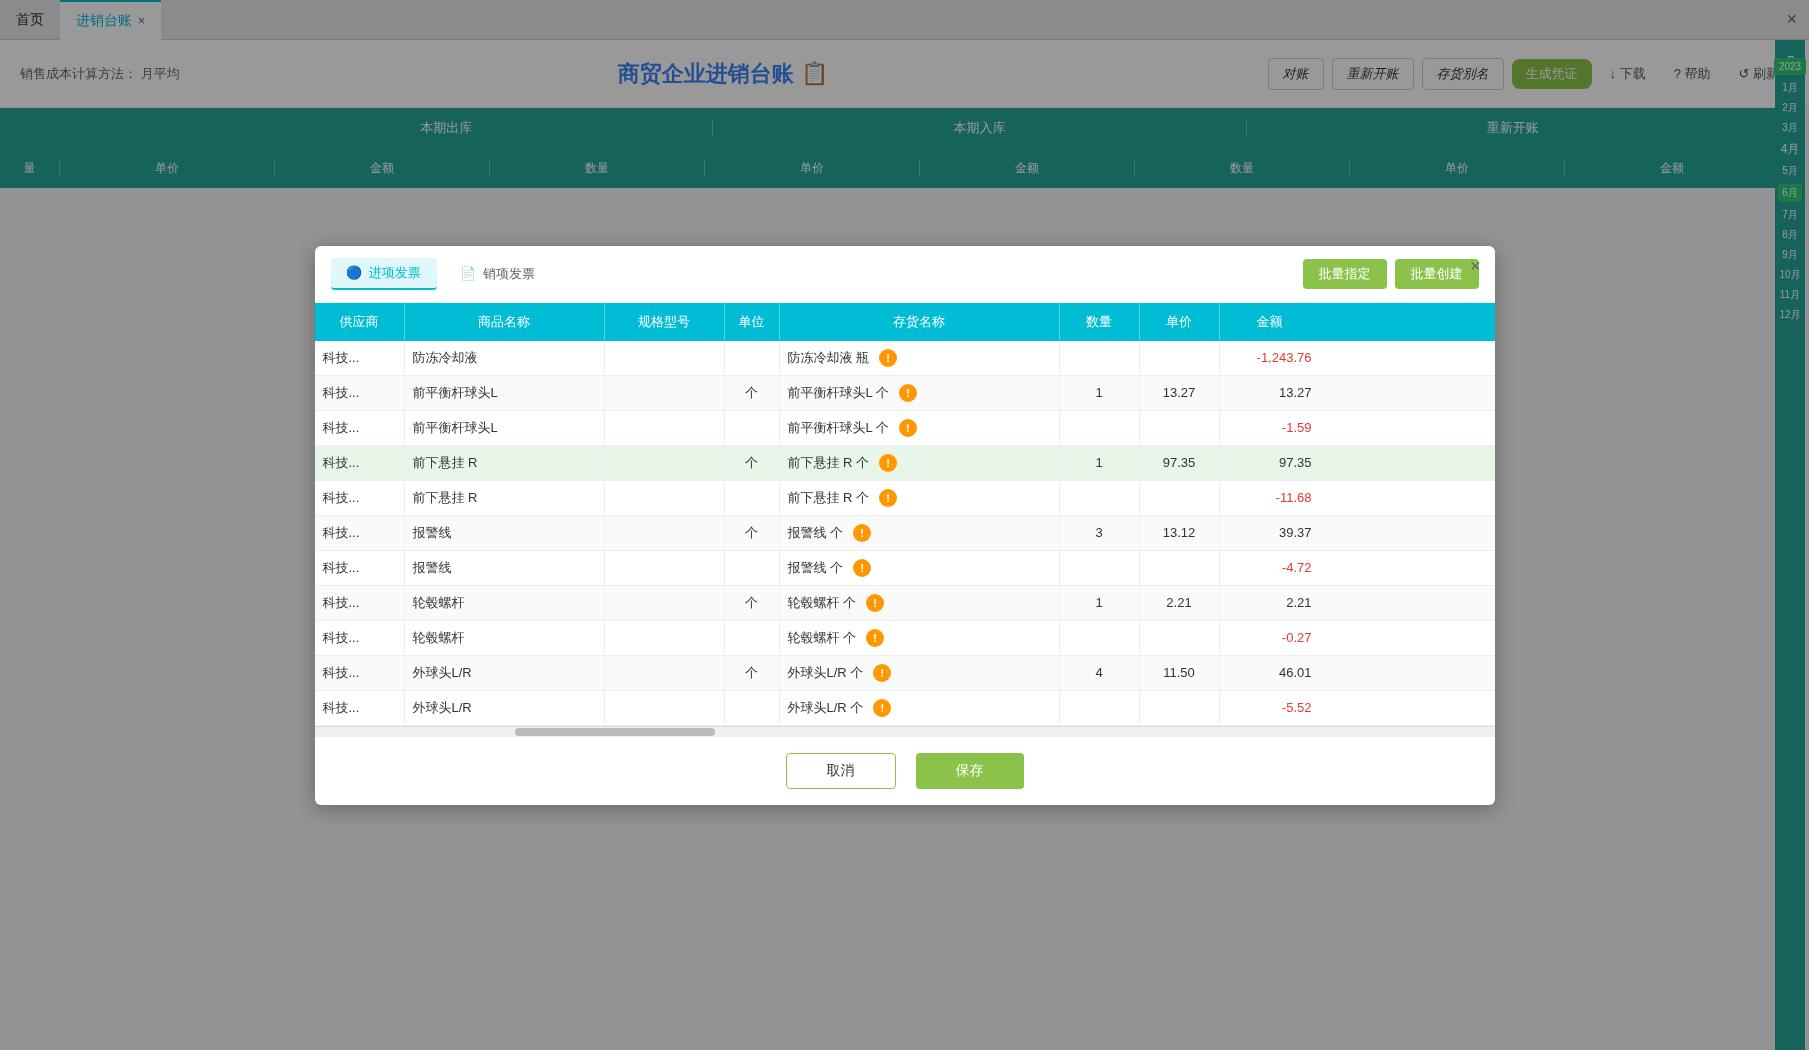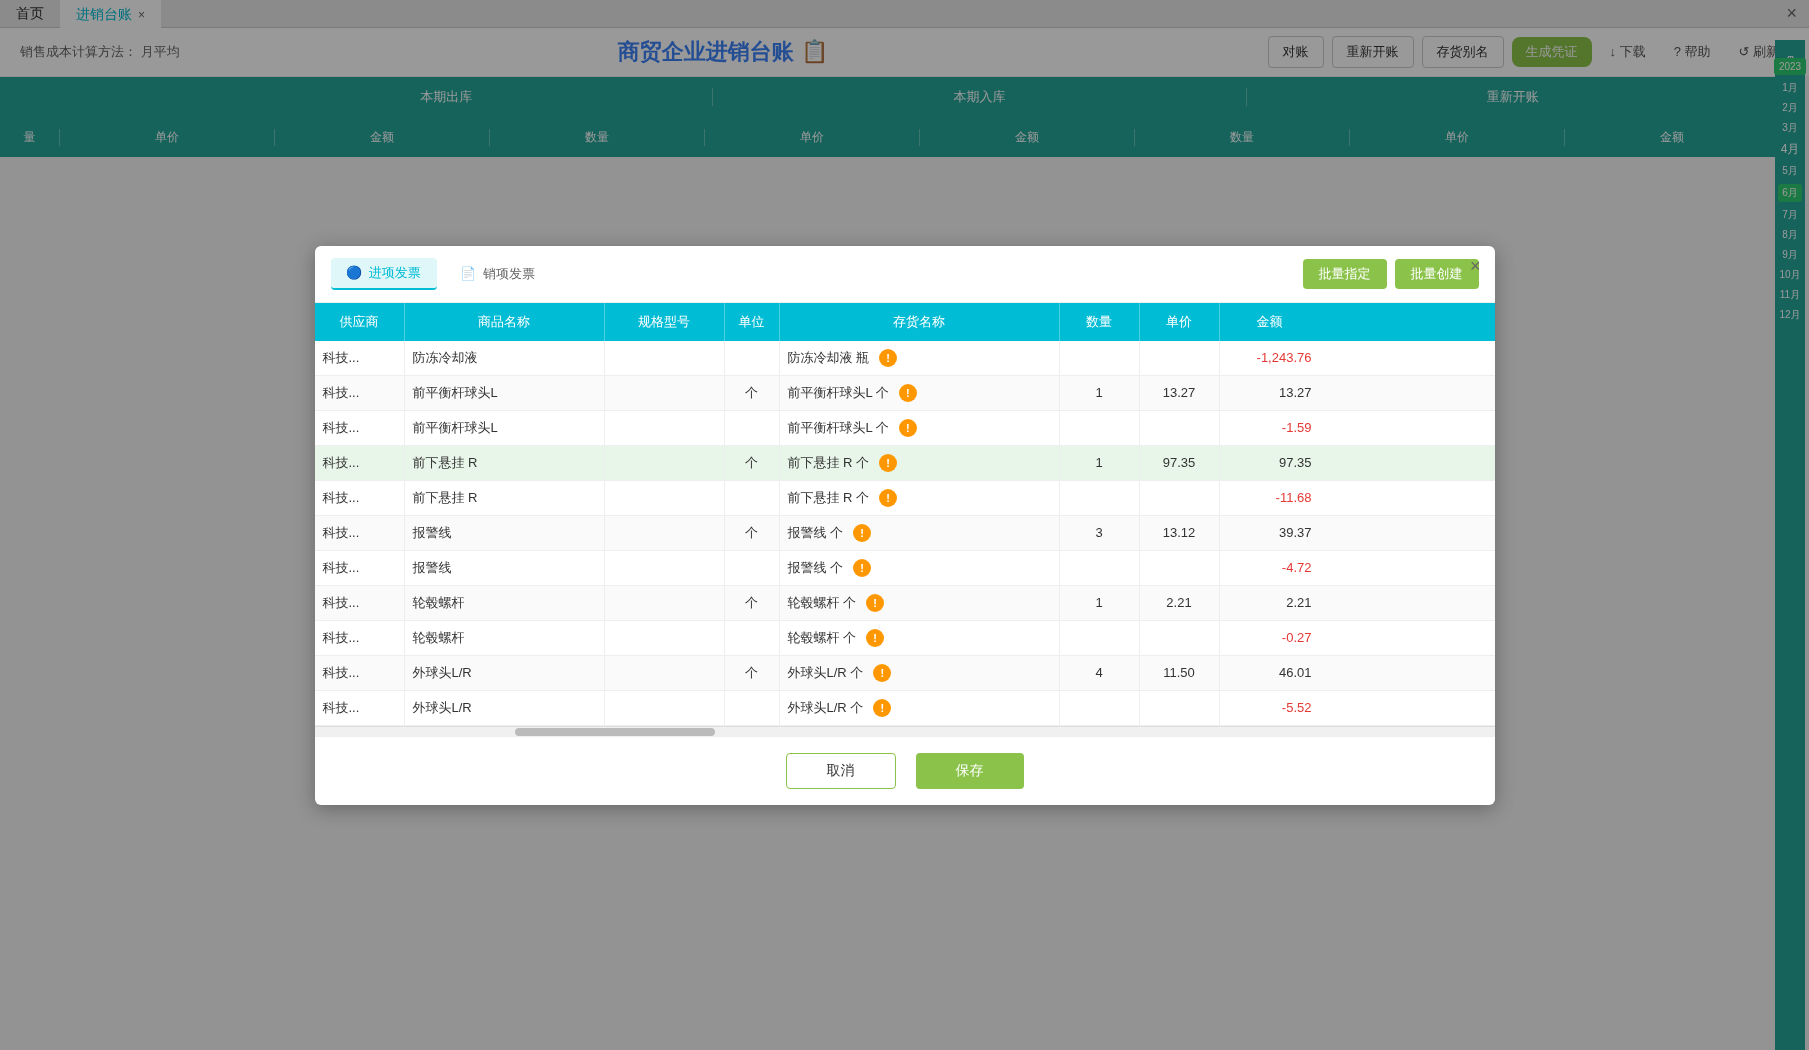--- a/index.html
+++ b/index.html
@@ -10,21 +10,21 @@
       position: absolute;
       top: 0; left: 0; right: 0; bottom: 0;
       background: #f5f5f5;
     }
 
     
     .tab-bar {
       display: flex;
       align-items: center;
       background: #e8e8e8;
-      height: 28px;
+      height: 40px;
       padding: 0 0;
       border-bottom: 1px solid #ccc;
       text-align: center;
     }
     .tab-item {
       padding: 8px 16px;
       font-size: 14px;
       color: #333;
       cursor: pointer;
       height: 40px;
@@ -48,21 +48,21 @@
       font-size: 18px;
       cursor: pointer;
       color: #666;
     }
 
     
     .header-toolbar {
       display: flex;
       align-items: center;
       background: #fff;
-      height: 49px;
+      height: 68px;
       padding: 0 20px;
       border-bottom: 1px solid #eee;
     }
     .header-left {
       font-size: 13px;
       color: #666;
     }
     .header-title {
       flex: 1;
       text-align: center;
@@ -80,20 +80,21 @@
       align-items: center;
     }
     .btn-outline {
       padding: 6px 14px;
       border: 1px solid #ccc;
       background: #fff;
       border-radius: 4px;
       font-size: 13px;
       cursor: pointer;
       color: #333;
+      font-style: italic;
     }
     .btn-green {
       padding: 6px 14px;
       border: none;
       background: #8bc34a;
       border-radius: 8px;
       font-size: 13px;
       cursor: pointer;
       color: #fff;
     }

